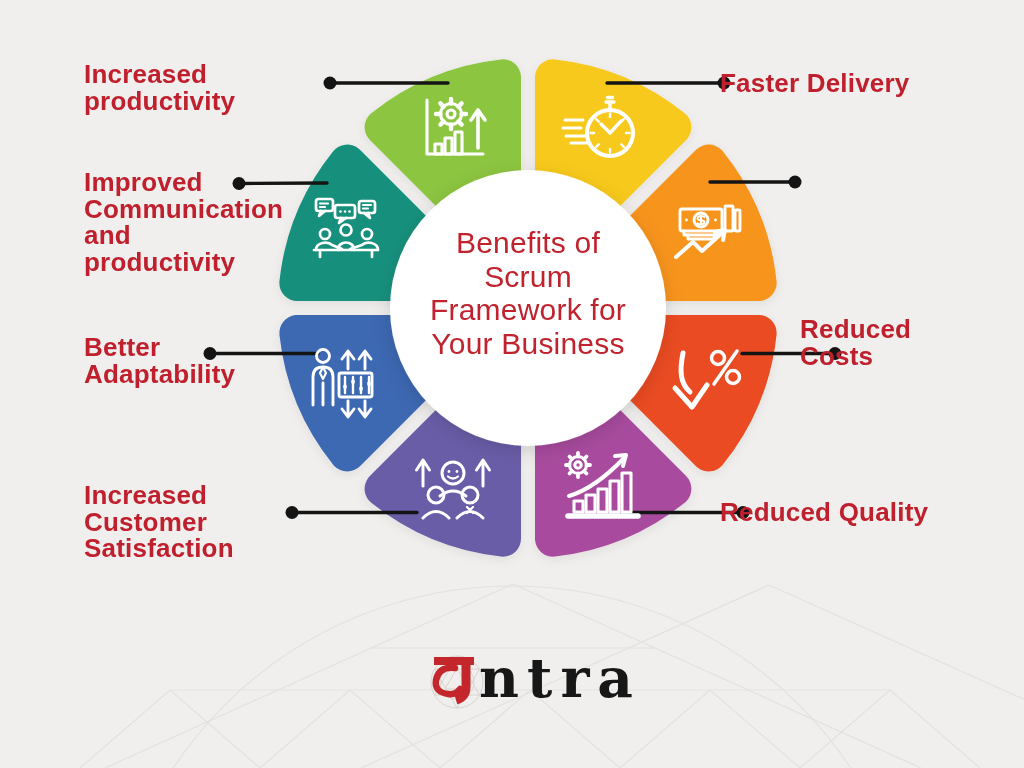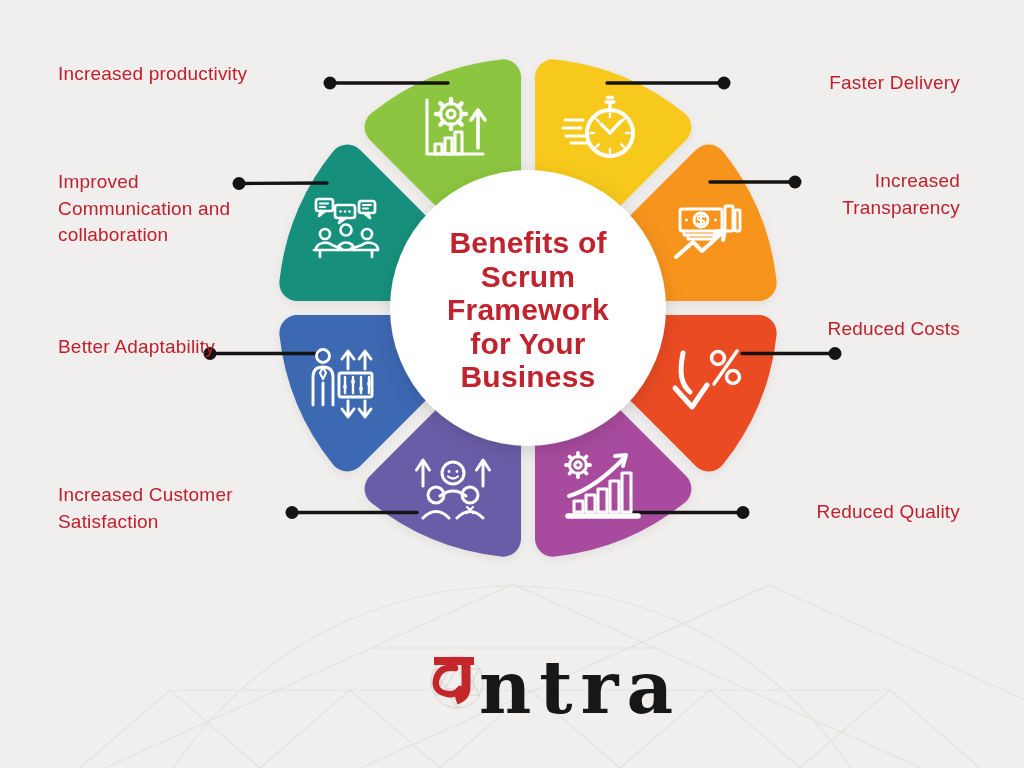--- a/index.html
+++ b/index.html
@@ -4,43 +4,44 @@
 <style>
   html,body{margin:0;padding:0;}
   .stage{
     position:relative;width:1024px;height:768px;overflow:hidden;
     background:#F0EFED;
     font-family:"Liberation Sans", sans-serif;
   }
   svg.art{position:absolute;left:0;top:0;}
   .label{
     position:absolute;
-    font-weight:normal;
-    font-size:19px;
+    font-weight:bold;
+    font-size:26px;
     line-height:26.5px;
     color:#C0202D;
     letter-spacing:0.2px;
-  }
-  .label.right{text-align:right;}
+    margin-left:26px;
+  }
+  .label.right{}
   .center-title{
     position:absolute;
     left:430px;top:226px;width:196px;
     text-align:center;
-    font-weight:bold;
+    font-weight:normal;
     font-size:30px;
     line-height:33.5px;
     color:#C1232E;
     letter-spacing:0.2px;
   }
   .logo-text{
     position:absolute;
     left:479px;top:645px;
     font-family:"DejaVu Serif", serif;
     font-weight:bold;
-    font-size:72px;
+    font-size:55px;
     letter-spacing:8px;
     color:#171717;
   }
 </style>
 </head>
 <body>
 
 <div class="stage">
 
   <svg class="art" width="1024" height="768" viewBox="0 0 1024 768">
@@ -215,24 +216,23 @@
     <g fill="#C4272B" stroke="#C4272B">
       <path d="M434,657 h40 v8 h-40 z" stroke="none"></path>
       <path d="M466,665 v22 q0,10 -10,13" fill="none" stroke-width="9" stroke-linecap="butt"></path>
       <path d="M455,668 q-16,-2 -19,12 q-2,12 12,14 q8,1 12,-5" fill="none" stroke-width="6.5" stroke-linecap="round"></path>
     </g>
   </svg>
 
   <div class="center-title" style="color: rgb(193, 35, 46);">Benefits of Scrum Framework for Your Business</div>
 
   <div class="label" style="left:58px;top:61px;width:220px;">Increased productivity</div>
-  <div class="label" style="left:58px;top:169px;width:200px;">Improved Communication and collaboration</div>
+  <div class="label" style="left:58px;top:169px;width:200px;">Improved Communication and productivity</div>
   <div class="label" style="left:58px;top:482px;width:252px;">Increased Customer Satisfaction</div>
   <div class="label" style="left:58px;top:334px;width:200px;">Better Adaptability</div>
 
   <div class="label right" style="right:64px;top:70px;width:240px;">Faster Delivery</div>
-  <div class="label right" style="right:64px;top:168px;width:200px;">Increased Transparency</div>
   <div class="label right" style="right:64px;top:316px;width:160px;">Reduced Costs</div>
   <div class="label right" style="right:64px;top:499px;width:240px;">Reduced Quality</div>
 
   <div class="logo-text" style="color: rgb(23, 23, 23);">ntra</div>
 
 </div>
 
 </body></html>

